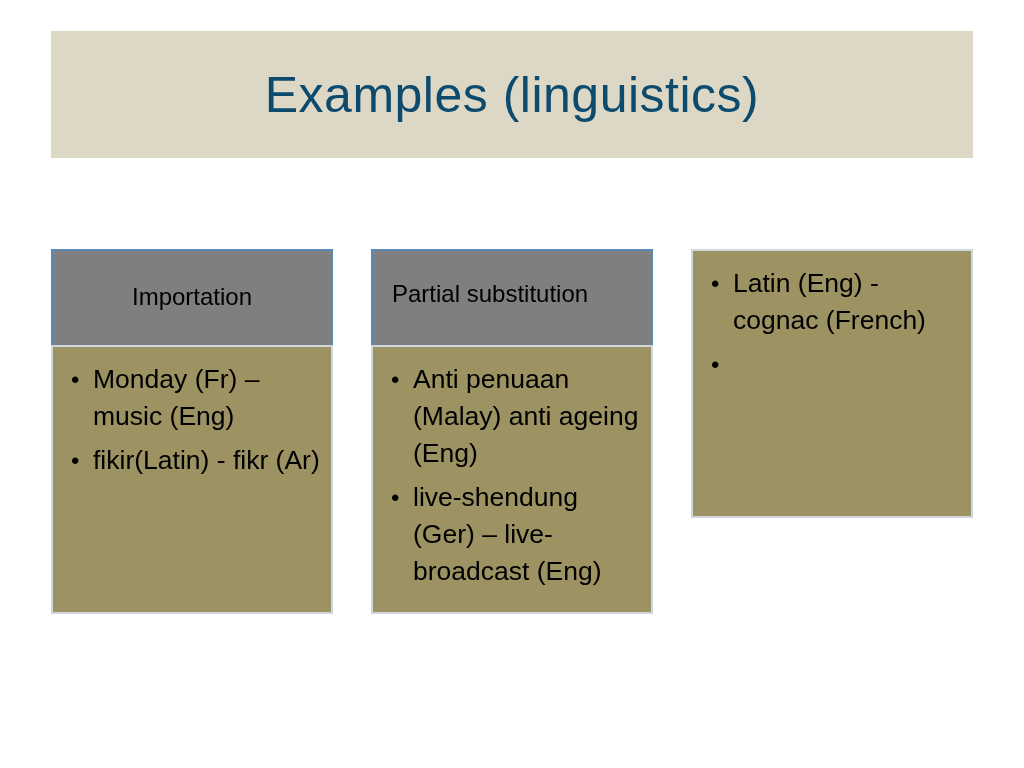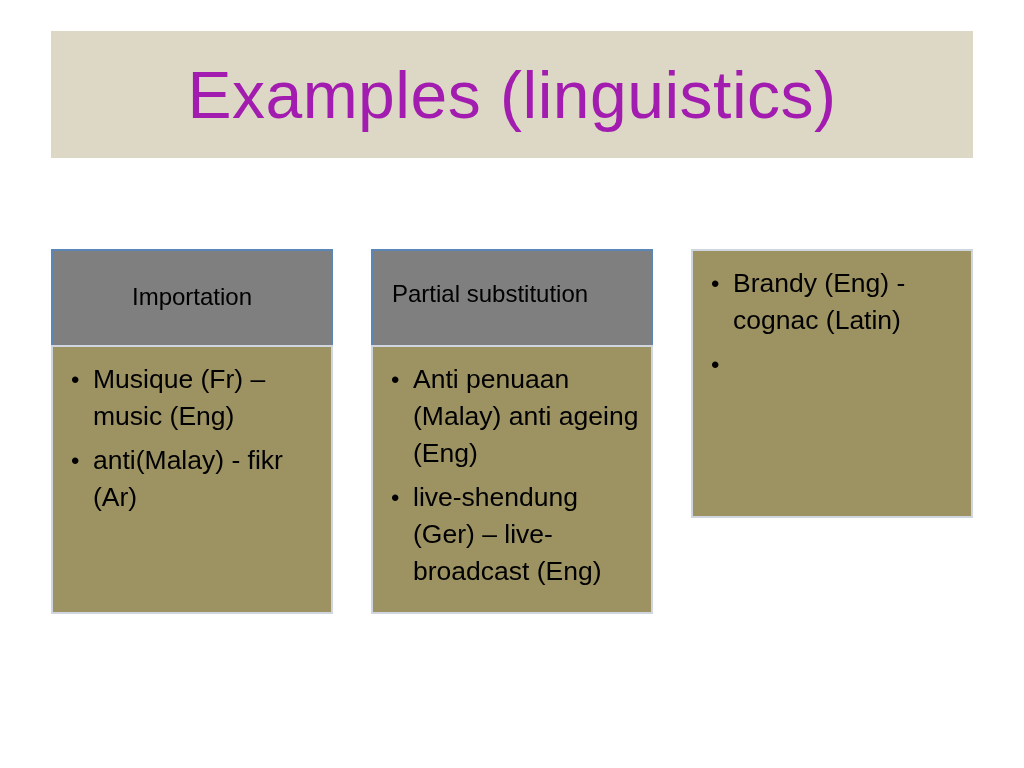--- a/index.html
+++ b/index.html
@@ -1,54 +1,54 @@
 <!DOCTYPE html>
 <html><head>
 <meta charset="utf-8">
 <style>
   html, body { margin:0; padding:0; }
   body { width:1024px; height:768px; background:#ffffff; position:relative; overflow:hidden; font-family:"Liberation Sans", sans-serif; }
   .title-band { position:absolute; left:51px; top:31px; width:922px; height:127px; background:#ddd8c5; display:flex; align-items:center; justify-content:center; }
-  .title { font-size:66px; color:#a21caf; letter-spacing:0.5px; }
+  .title { font-size:50px; color:#0c4a6e; letter-spacing:0.5px; }
   .col { position:absolute; top:249px; width:282px; }
   .col-head { height:96px; background:#7f7f7f; border:2px solid #5b86b8; border-bottom:none; box-sizing:border-box; color:#000000; font-size:24px; display:flex; align-items:center; justify-content:center; text-align:center; line-height:1.4; }
   .col-head.left { justify-content:flex-start; text-align:left; padding-left:19px; line-height:1.35; padding-bottom:8px; }
   .col-head.center { padding-bottom:2px; }
   .col-body { height:269px; background:#9c9262; border:2px solid #cfd6e0; box-sizing:border-box; margin-top:0; padding:14px 10px 0 18px; }
   ul { list-style:none; margin:0; padding:0; }
   li { position:relative; padding-left:22px; font-size:26.5px; line-height:37px; color:#000; margin-bottom:7px; }
   li .bullet { position:absolute; left:0; top:0; font-size:24px; }
 </style>
 </head>
 <body>
 
 <div class="title-band">
   <div class="title">Examples (linguistics)</div>
 </div>
 
 <div class="col" style="left:51px;">
   <div class="col-head center">Importation</div>
   <div class="col-body">
     <ul>
-      <li><span class="bullet">•</span><span>Musique (Fr) – music  (Eng)</span></li>
-      <li><span class="bullet">•</span><span>anti(Malay) - fikr (Ar)</span></li>
+      <li><span class="bullet">•</span><span>Monday (Fr) – music  (Eng)</span></li>
+      <li><span class="bullet">•</span><span>fikir(Latin) - fikr (Ar)</span></li>
     </ul>
   </div>
 </div>
 
 <div class="col" style="left:371px;">
   <div class="col-head left">Partial substitution</div>
   <div class="col-body">
     <ul>
       <li><span class="bullet">•</span><span>Anti penuaan (Malay)  anti ageing (Eng)</span></li>
       <li><span class="bullet">•</span><span> live-shendung (Ger) – live-broadcast (Eng)</span></li>
     </ul>
   </div>
 </div>
 
 <div class="col" style="left:691px;">
   <div class="col-body">
     <ul>
-      <li><span class="bullet">•</span><span>Brandy (Eng) - cognac (Latin)</span></li>
+      <li><span class="bullet">•</span><span>Latin (Eng) - cognac (French)</span></li>
       <li><span class="bullet">•</span></li>
     </ul>
   </div>
 </div>
 
 </body></html>

